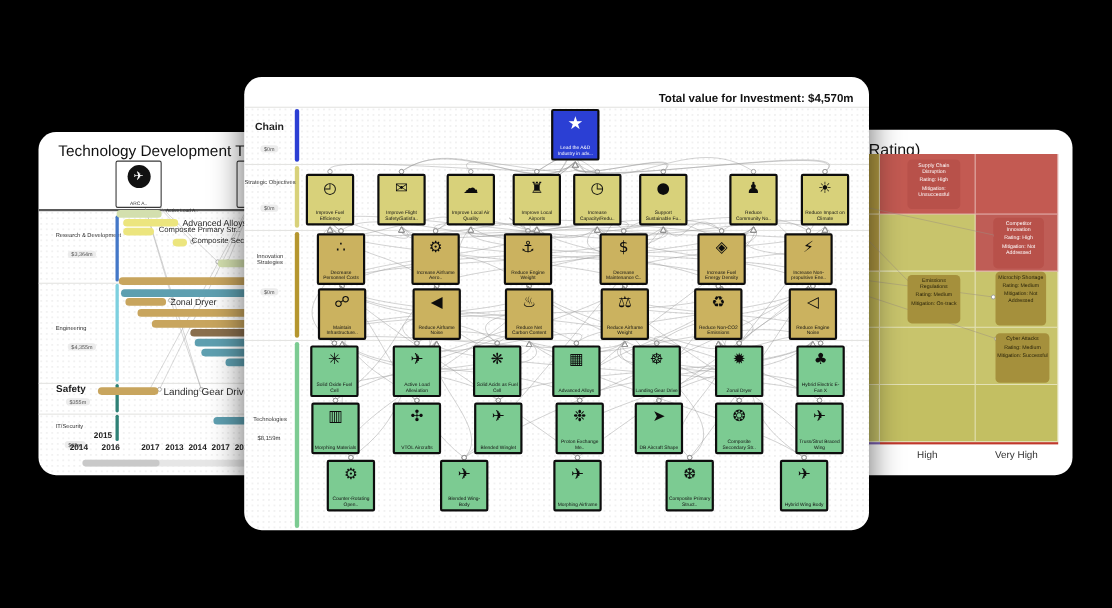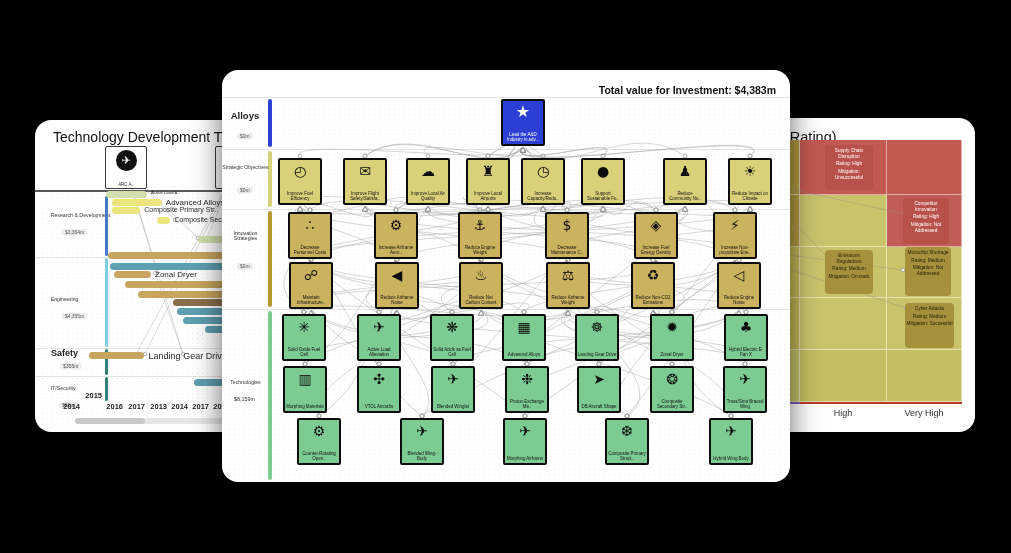--- a/index.html
+++ b/index.html
@@ -133,21 +133,21 @@
         <circle cx="212" cy="146" r="1.8" fill="#fff" stroke="#8f8f8f" stroke-width="0.7" opacity="0.9"></circle>
         <path d="M201,49 L110,234" stroke="#999" stroke-width="0.7" opacity="0.5" fill="none"></path>
         <circle cx="110" cy="234" r="1.8" fill="#fff" stroke="#8f8f8f" stroke-width="0.7" opacity="0.9"></circle>
         <path d="M201,49 L100,236" stroke="#999" stroke-width="0.7" opacity="0.5" fill="none"></path>
         <circle cx="100" cy="236" r="1.8" fill="#fff" stroke="#8f8f8f" stroke-width="0.7" opacity="0.9"></circle>
         <path d="M148,234 L120,153" stroke="#999" stroke-width="0.7" opacity="0.5" fill="none"></path>
         <circle cx="120" cy="153" r="1.8" fill="#fff" stroke="#8f8f8f" stroke-width="0.7" opacity="0.9"></circle>
       </svg>
       <div class="year" style="left: 15px; top: 282px;">2014</div>
       <div class="year" style="left: 37px; top: 271px;">2015</div>
-      <div class="year" style="left: 58px; top: 282px;">2016</div>
+      <div class="year" style="left: 44px; top: 282px;">2016</div>
       <div class="year" style="left: 80px; top: 282px;">2017</div>
       <div class="year" style="left: 102px; top: 282px;">2013</div>
       <div class="year" style="left: 123px; top: 282px;">2014</div>
       <div class="year" style="left: 144px; top: 282px;">2017</div>
       <div class="year" style="left: 165px; top: 282px;">2021</div>
       <div class="sb-track" style="left: 40px; top: 298px; width: 440px;"></div>
       <div class="sb-thumb" style="left: 40px; top: 298px; width: 70px;"></div>
     </div>
 </div>
 
@@ -215,21 +215,21 @@
           <div class="rline">Rating: Medium</div>
           <div class="rline">Mitigation: Successful</div>
         </div>
       </div>
       <div class="axis-label" style="left: 213px; top: 290px;">High</div>
       <div class="axis-label" style="left: 294px; top: 290px;">Very High</div>
     </div>
 </div>
 
 <div id="strategic-card" class="card">
-  <div class="sc-total">Total value for Investment: $4,383m</div>
+  <div class="sc-total">Total value for Investment: $4,570m</div>
   <div id="sc-canvas" style="position:absolute;inset:0">
       <div class="dots" style="inset: 27px 0px 0px;"></div>
       <div class="sep" style="top: 27px;"></div>
       <div class="sep" style="top: 79px;"></div>
       <div class="sep" style="top: 139px;"></div>
       <div class="sep" style="top: 239px;"></div>
       <svg class="links" width="568" height="412">
         <path d="M78,86 C63.0,66.0 311.0,99.0 301,77" fill="none" stroke="#9c9c9c" stroke-width="0.75" opacity="0.55"></path>
         <circle cx="78" cy="86" r="2" fill="#fff" stroke="#8f8f8f" stroke-width="0.8" opacity="0.9"></circle>
         <polygon points="298.5,82 303.5,82 301,77.5" fill="#fff" stroke="#888" stroke-width="0.7" opacity="0.9"></polygon>
@@ -553,21 +553,21 @@
         <polygon points="525.5,141 530.5,141 528,136.5" fill="#fff" stroke="#888" stroke-width="0.7" opacity="0.9"></polygon>
         <path d="M305,294 C280.1,269.5 480.2,161.6 463,136" fill="none" stroke="#9c9c9c" stroke-width="0.75" opacity="0.55"></path>
         <circle cx="305" cy="294" r="2" fill="#fff" stroke="#8f8f8f" stroke-width="0.8" opacity="0.9"></circle>
         <polygon points="460.5,141 465.5,141 463,136.5" fill="#fff" stroke="#888" stroke-width="0.7" opacity="0.9"></polygon>
         <path d="M200,346 C234.3,317.3 357.0,165.0 381,136" fill="none" stroke="#9c9c9c" stroke-width="0.75" opacity="0.55"></path>
         <circle cx="200" cy="346" r="2" fill="#fff" stroke="#8f8f8f" stroke-width="0.8" opacity="0.9"></circle>
         <polygon points="378.5,141 383.5,141 381,136.5" fill="#fff" stroke="#888" stroke-width="0.7" opacity="0.9"></polygon>
       </svg>
       <div class="accent" style="left: 46px; top: 29px; height: 48px; background: rgb(43, 63, 212);"></div>
       <div class="layer-label" style="top: 40px; left: 0px;">
-        <div class="lab-big">Alloys</div>
+        <div class="lab-big">Chain</div>
       </div>
       <div class="layer-label" style="top: 58px; left: 0px;"><span class="pill">$0m</span></div>
       <div class="node blue" style="left: 279px; top: 28.5px;">
         <div class="nicon">★</div>
         <div class="lbl">Lead the A&amp;D Industry in adv...</div>
       </div>
       <div class="accent" style="left: 46px; top: 81px; height: 56px; background: rgb(216, 209, 122);"></div>
       <div class="layer-label" style="top: 88px; left: 0px;"><div class="sm">Strategic Objectives</div></div>
       <div class="layer-label" style="top: 112px; left: 0px;"><span class="pill">$0m</span></div>
       <div class="node yellow" style="left: 56px; top: 87.5px;">

